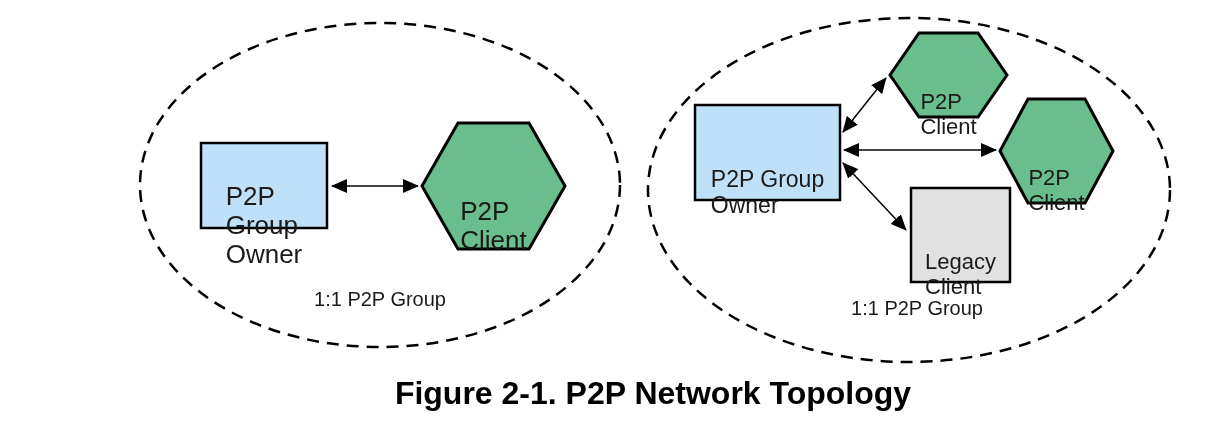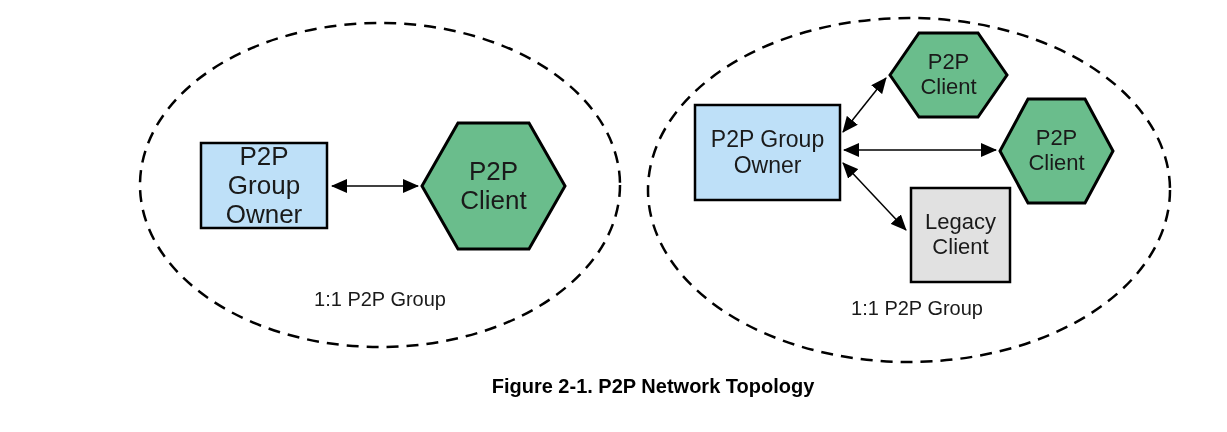--- a/index.html
+++ b/index.html
@@ -20,41 +20,42 @@
     left: 0;
     top: 0;
     width: 1227px;
     height: 432px;
   }
   .node-label {
     position: absolute;
     display: flex;
     align-items: center;
     justify-content: center;
-    text-align: center;
+    text-align: left;
     white-space: pre-line;
     color: #1a1a1a;
     line-height: 1.12;
     pointer-events: none;
+    margin-top: 40px;
   }
   .node-label.large { font-size: 26px; }
   .node-label.medium { font-size: 23px; }
   .node-label.small { font-size: 22px; }
   .group-label {
     position: absolute;
     transform: translateX(-50%);
     font-size: 20px;
     color: #1a1a1a;
     white-space: nowrap;
     pointer-events: none;
   }
   .figure-caption {
     position: absolute;
     transform: translateX(-50%);
-    font-size: 20px;
+    font-size: 32px;
     font-weight: bold;
     color: #000000;
     white-space: nowrap;
     pointer-events: none;
   }
 </style>
 </head>
 <body>
 
 <div class="canvas">

